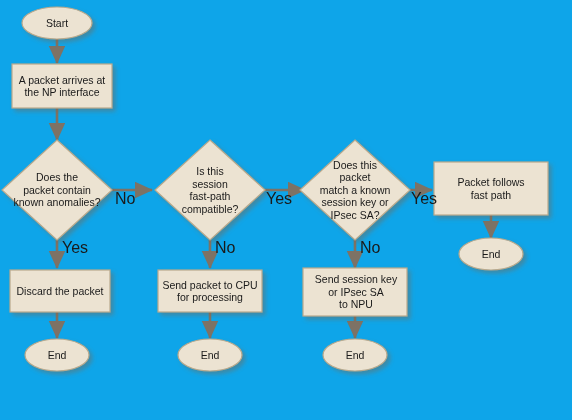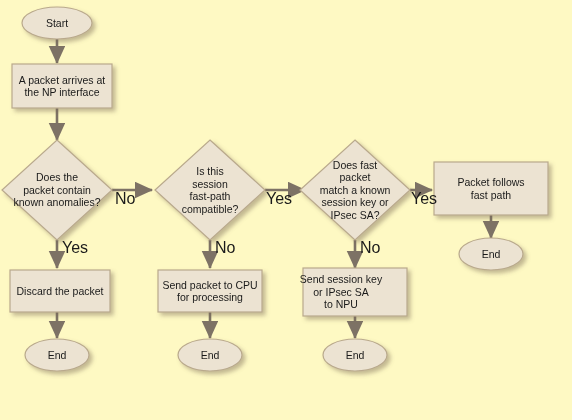--- a/index.html
+++ b/index.html
@@ -4,21 +4,21 @@
 <style>
   html, body {
     margin: 0;
     padding: 0;
     background: #ffffff;
   }
   #canvas {
     position: relative;
     width: 572px;
     height: 420px;
-    background: #fef9c3;
+    background: #0ea5e9;
     font-family: "Liberation Sans", sans-serif;
     overflow: hidden;
   }
   #svg-layer {
     position: absolute;
     left: 0;
     top: 0;
     width: 572px;
     height: 420px;
   }
@@ -112,37 +112,37 @@
 known anomalies?</div>
 
   <div class="node-label" style="left:12px;  top:64px;  width:100px; height:44px;">A packet arrives at
 the NP interface</div>
 
   <div class="node-label" style="left:160px; top:162px; width:100px; height:56px;text-align:center;">Is this
 session
 fast-path
 compatible?</div>
 
-  <div class="node-label" style="left:300px; top:155px; width:110px; height:70px;">Does fast
+  <div class="node-label" style="left:300px; top:155px; width:110px; height:70px;">Does this
 packet
 match a known
 session key or
 IPsec SA?</div>
 
   <div class="node-label" style="left:434px; top:162px; width:114px; height:53px;">Packet follows
 fast path</div>
 
   <div class="node-label" style="left:459px; top:238px; width:64px;  height:32px;">End</div>
 
   <div class="node-label" style="left:10px;  top:270px; width:100px; height:42px;">Discard the packet</div>
 
   <div class="node-label" style="left:158px; top:270px; width:104px; height:42px;border-radius:21px;">Send packet to CPU
 for processing</div>
 
-  <div class="node-label" style="left:289px; top:268px; width:104px; height:48px;">Send session key
+  <div class="node-label" style="left:304px; top:268px; width:104px; height:48px;">Send session key
 or IPsec SA
 to NPU</div>
 
   <div class="node-label" style="left:25px;  top:339px; width:64px;  height:32px;">End</div>
 
   <div class="node-label" style="left:178px; top:339px; width:64px;  height:32px;">End</div>
 
   <div class="node-label" style="left:323px; top:339px; width:64px;  height:32px;">End</div>
 
   <div class="edge-label" style="left:115px; top:193px;">No</div>

